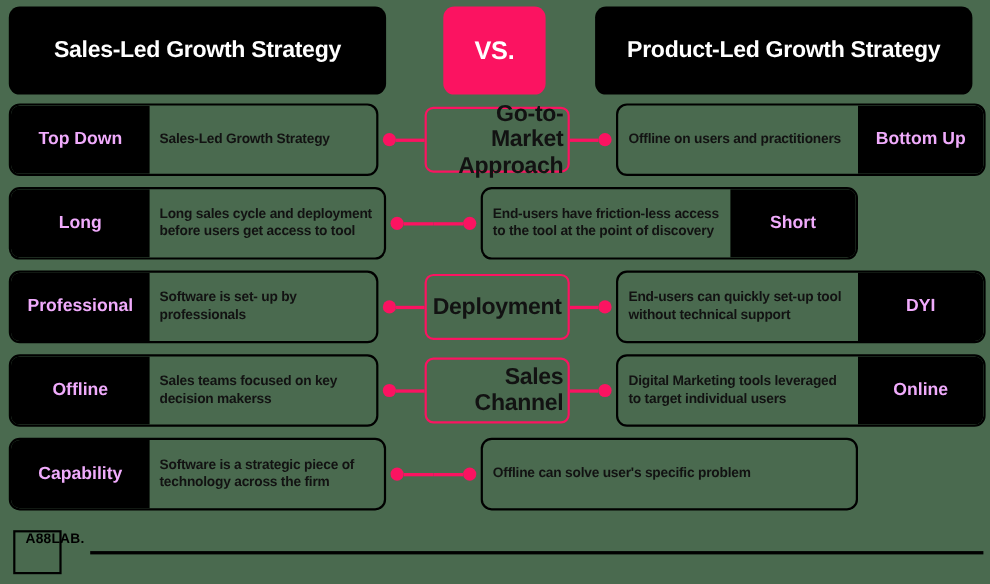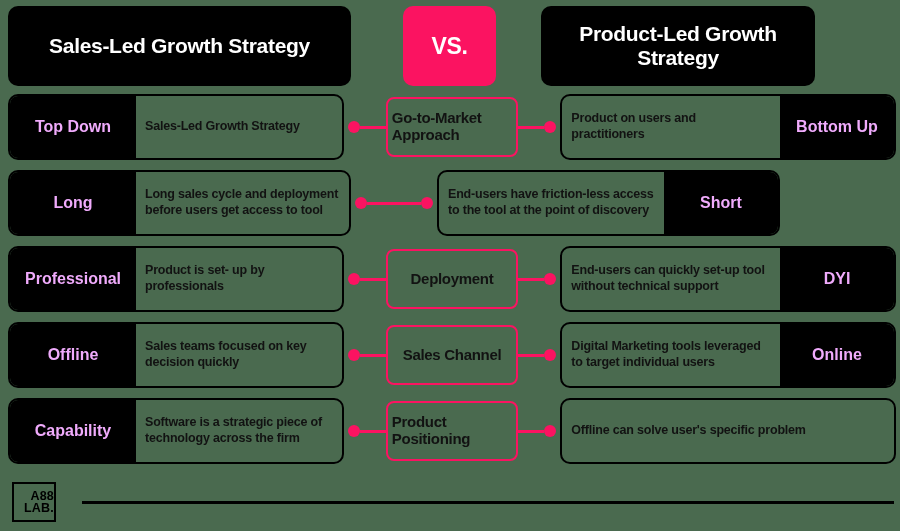--- a/index.html
+++ b/index.html
@@ -39,21 +39,21 @@
     justify-content: center;
     text-align: center;
     font-weight: bold;
     font-size: 21px;
     line-height: 1.15;
     letter-spacing: -0.3px;
     padding: 4px 10px;
     box-sizing: border-box;
   }
   .header-left { width: 343px; margin-left: 4px; }
-  .header-right { width: 274px; margin-left: 45px; }
+  .header-right { width: 343px; margin-left: 45px; }
   .header-mid {
     width: 93px;
     margin-left: 52px;
     background: #FB1361;
     border-radius: 10px;
     color: #ffffff;
     display: flex;
     align-items: center;
     justify-content: center;
     font-weight: bold;
@@ -115,24 +115,24 @@
 
   
   .mid-box {
     width: 135px;
     height: 60px;
     border: 2.5px solid #FB1361;
     border-radius: 8px;
     display: flex;
     align-items: center;
     justify-content: center;
-    text-align: left;
+    text-align: right;
     color: #121212;
     font-weight: bold;
-    font-size: 15px;
+    font-size: 21px;
     line-height: 1.12;
     box-sizing: border-box;
     padding: 2px 4px;
     letter-spacing: -0.3px;
   }
 
   
   .conn {
     display: flex;
     align-items: center;
@@ -159,22 +159,22 @@
     align-items: center;
     height: 52px;
     padding-left: 8px;
     margin-top: 2px;
   }
   .logo {
     border: 2.5px solid #000000;
     width: 44px;
     height: 40px;
     display: flex;
-    flex-direction: column;
-    align-items: flex-end;
+    flex-direction: row;
+    align-items: flex-start;
     justify-content: center;
     color: #000000;
     font-weight: bold;
     font-size: 12.5px;
     line-height: 1.0;
     letter-spacing: 0.2px;
     box-sizing: border-box;
     flex: 0 0 auto;
     padding-left: 32px;
   }
@@ -207,21 +207,21 @@
       <div class="conn conn-left">
         <span class="dot"></span>
         <span class="line"></span>
       </div>
       <div class="mid-box">Go-to-Market Approach</div>
       <div class="conn conn-right">
         <span class="line"></span>
         <span class="dot"></span>
       </div>
       <div class="cap cap-right">
-        <div class="desc">Product on users and practitioners</div>
+        <div class="desc">Offline on users and practitioners</div>
         <div class="keyword">Bottom Up</div>
       </div>
     </div>
 
     <div class="row">
       <div class="cap cap-left">
         <div class="keyword">Long</div>
         <div class="desc">Long sales cycle and deployment before users get access to tool</div>
       </div>
       <div class="conn conn-left">
@@ -234,41 +234,41 @@
       </div>
       <div class="cap cap-right">
         <div class="desc">End-users have friction-less access to the tool at the point of discovery</div>
         <div class="keyword">Short</div>
       </div>
     </div>
 
     <div class="row">
       <div class="cap cap-left">
         <div class="keyword">Professional</div>
-        <div class="desc">Product is set- up by professionals</div>
+        <div class="desc">Software is set- up by professionals</div>
       </div>
       <div class="conn conn-left">
         <span class="dot"></span>
         <span class="line"></span>
       </div>
       <div class="mid-box">Deployment</div>
       <div class="conn conn-right">
         <span class="line"></span>
         <span class="dot"></span>
       </div>
       <div class="cap cap-right">
         <div class="desc">End-users can quickly set-up tool without technical support</div>
         <div class="keyword">DYI</div>
       </div>
     </div>
 
     <div class="row">
       <div class="cap cap-left">
         <div class="keyword">Offline</div>
-        <div class="desc">Sales teams focused on key decision quickly</div>
+        <div class="desc">Sales teams focused on key decision makerss</div>
       </div>
       <div class="conn conn-left">
         <span class="dot"></span>
         <span class="line"></span>
       </div>
       <div class="mid-box">Sales Channel</div>
       <div class="conn conn-right">
         <span class="line"></span>
         <span class="dot"></span>
       </div>
@@ -280,21 +280,20 @@
 
     <div class="row">
       <div class="cap cap-left">
         <div class="keyword">Capability</div>
         <div class="desc">Software is a strategic piece of technology across the firm</div>
       </div>
       <div class="conn conn-left">
         <span class="dot"></span>
         <span class="line"></span>
       </div>
-      <div class="mid-box">Product Positioning</div>
       <div class="conn conn-right">
         <span class="line"></span>
         <span class="dot"></span>
       </div>
       <div class="cap cap-right">
         <div class="desc">Offline can solve user's specific problem</div>
       </div>
     </div>
 
   </div>

